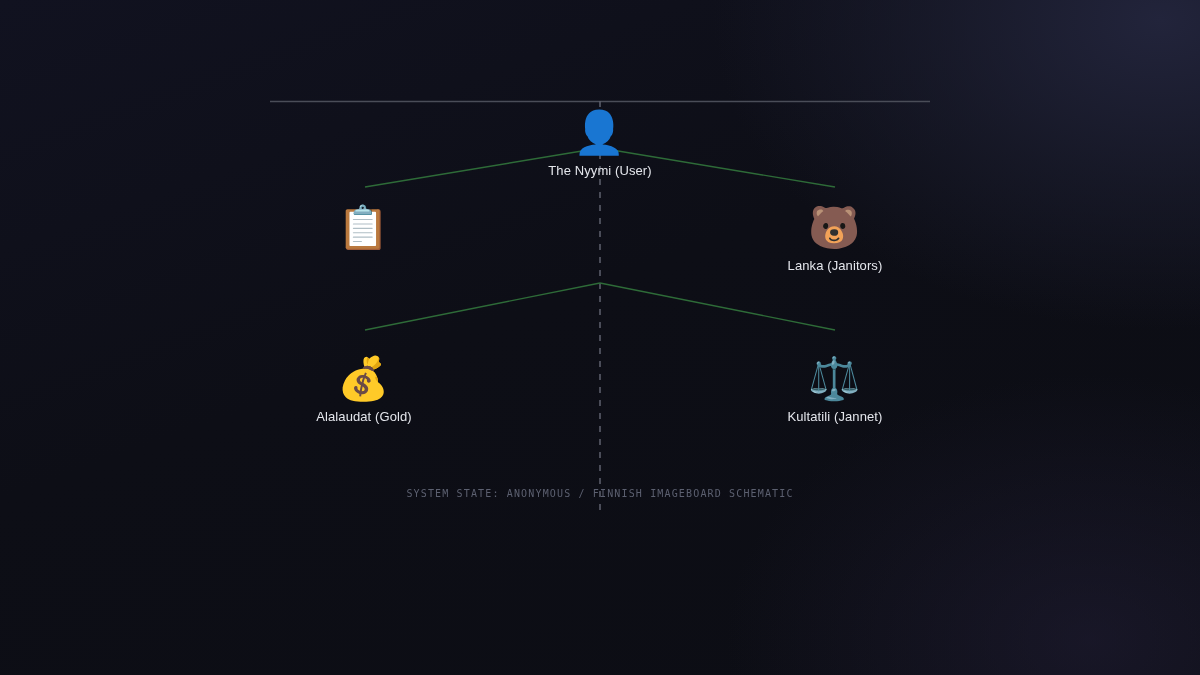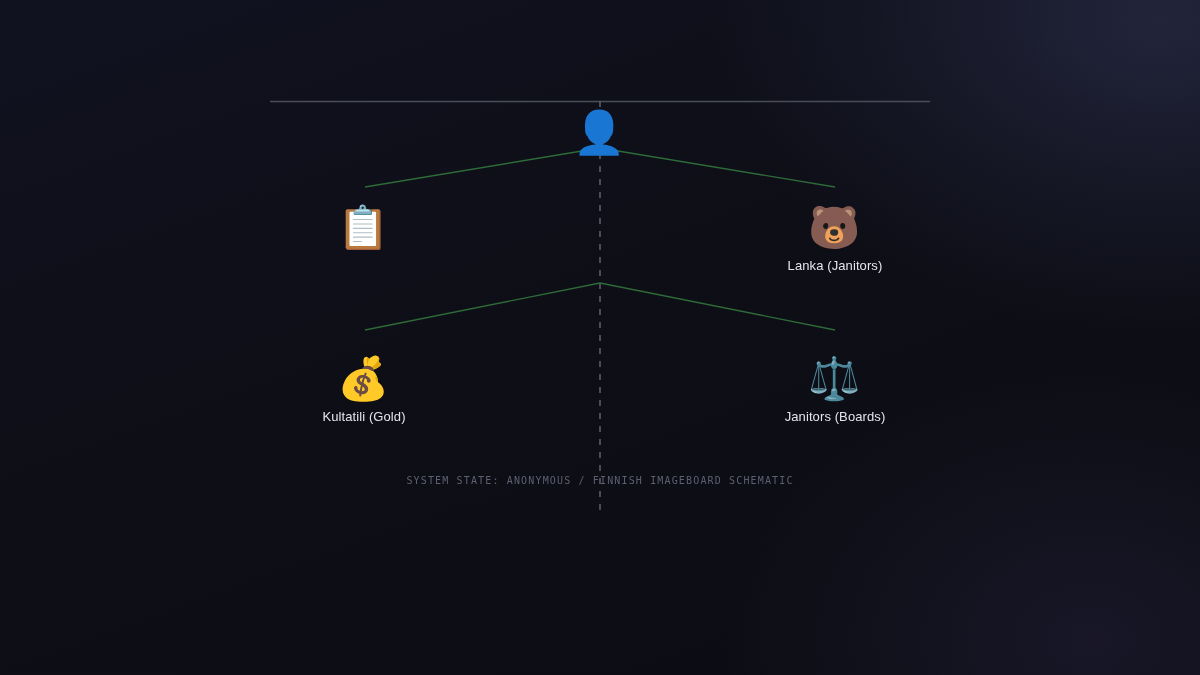--- a/index.html
+++ b/index.html
@@ -69,21 +69,21 @@
   
   #node-root      { left: 600px; top: 108px; }
   #node-boards    { left: 364px; top: 203px; }
   #node-threads   { left: 835px; top: 203px; }
   #node-gold      { left: 364px; top: 354px; }
   #node-janitors  { left: 835px; top: 354px; }
 
   #status-line {
     position: absolute;
     left: 0;
-    top: 475px;
+    top: 488px;
     width: 1200px;
     text-align: center;
     font-family: "DejaVu Sans Mono", monospace;
     font-size: 10px;
     letter-spacing: 1.15px;
     color: #5c6070;
     white-space: pre;
   }
 
   
@@ -110,39 +110,40 @@
 
       <path d="M 600 148 L 365 187" stroke="#2e6b38" stroke-width="1.4" fill="none"></path>
       <path d="M 600 148 L 835 187" stroke="#2e6b38" stroke-width="1.4" fill="none"></path>
 
       <path d="M 600 283 L 365 330" stroke="#2e6b38" stroke-width="1.4" fill="none"></path>
       <path d="M 600 283 L 835 330" stroke="#2e6b38" stroke-width="1.4" fill="none"></path>
     </svg>
 
     <div class="node" id="node-root">
       <span class="node-glyph">👤</span>
+      <span class="node-label">The Nyymi (User)</span>
     </div>
 
     <div class="node" id="node-boards">
       <span class="node-glyph">📋</span>
     </div>
 
     <div class="node" id="node-threads">
       <span class="node-glyph">🐻</span>
       <span class="node-label">Lanka (Janitors)</span>
     </div>
 
     <div class="node" id="node-gold">
       <span class="node-glyph">💰</span>
-      <span class="node-label">Kultatili (Gold)</span>
+      <span class="node-label">Alalaudat (Gold)</span>
     </div>
 
     <div class="node" id="node-janitors">
       <span class="node-glyph">⚖️</span>
-      <span class="node-label">Janitors (Boards)</span>
+      <span class="node-label">Kultatili (Jannet)</span>
     </div>
 
     <div id="status-line">SYSTEM STATE: ANONYMOUS / FINNISH IMAGEBOARD SCHEMATIC</div>
   </div>
 
   <div id="footer">
 
     
 
     

